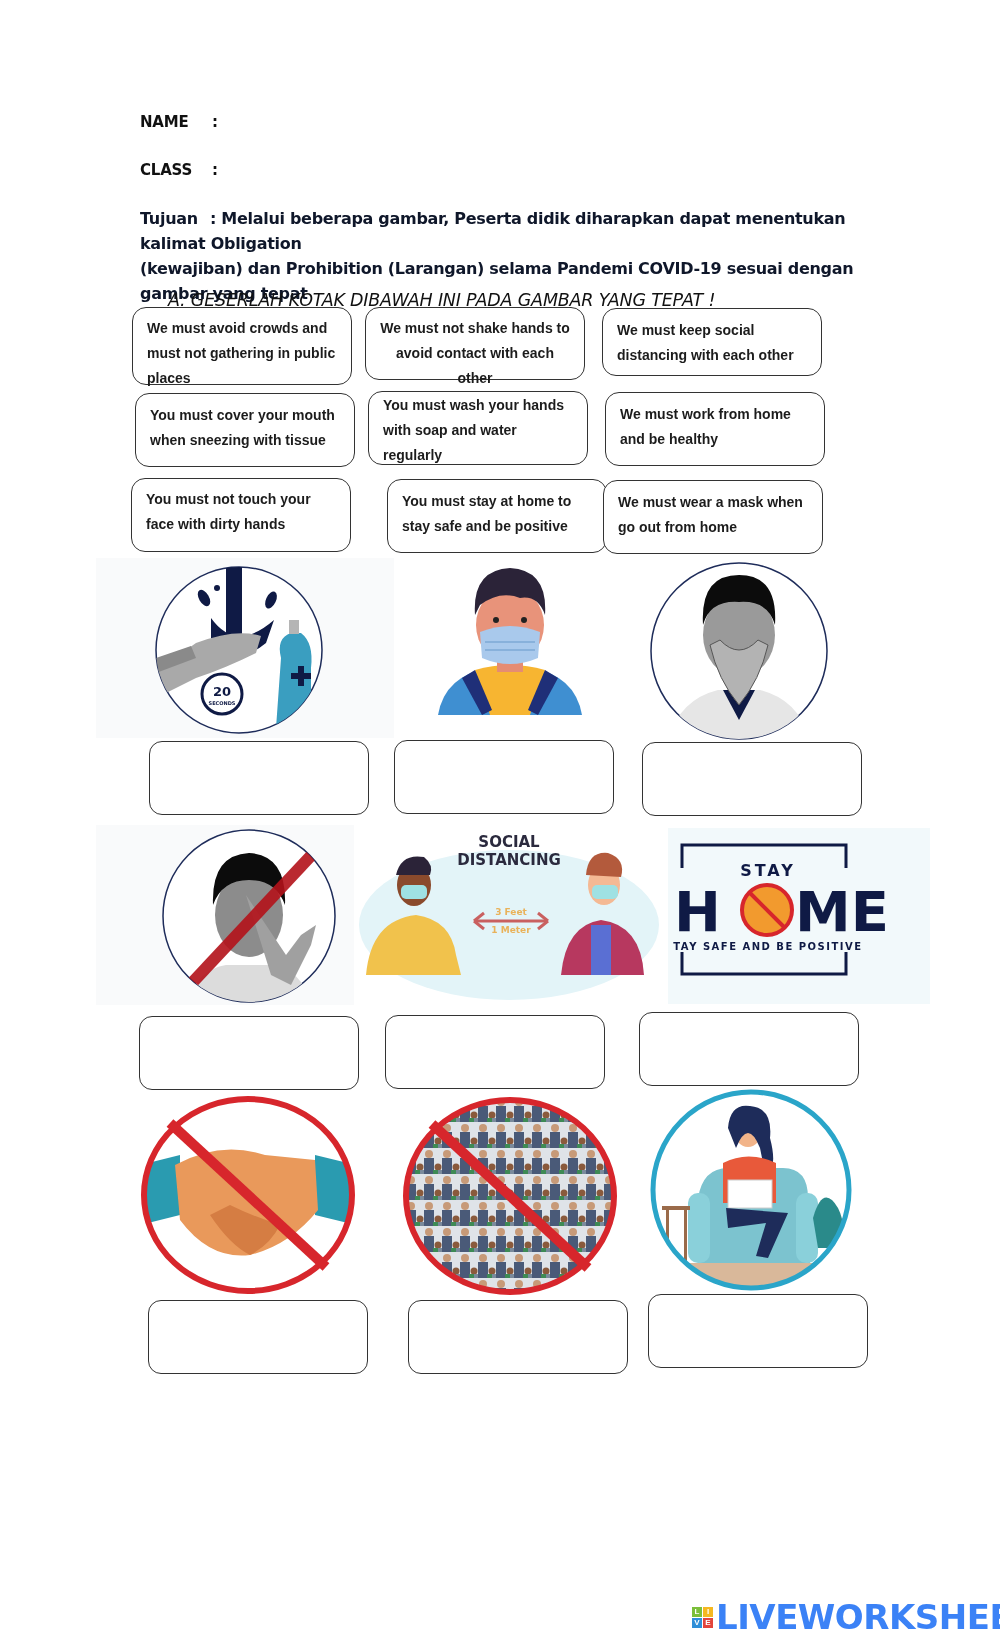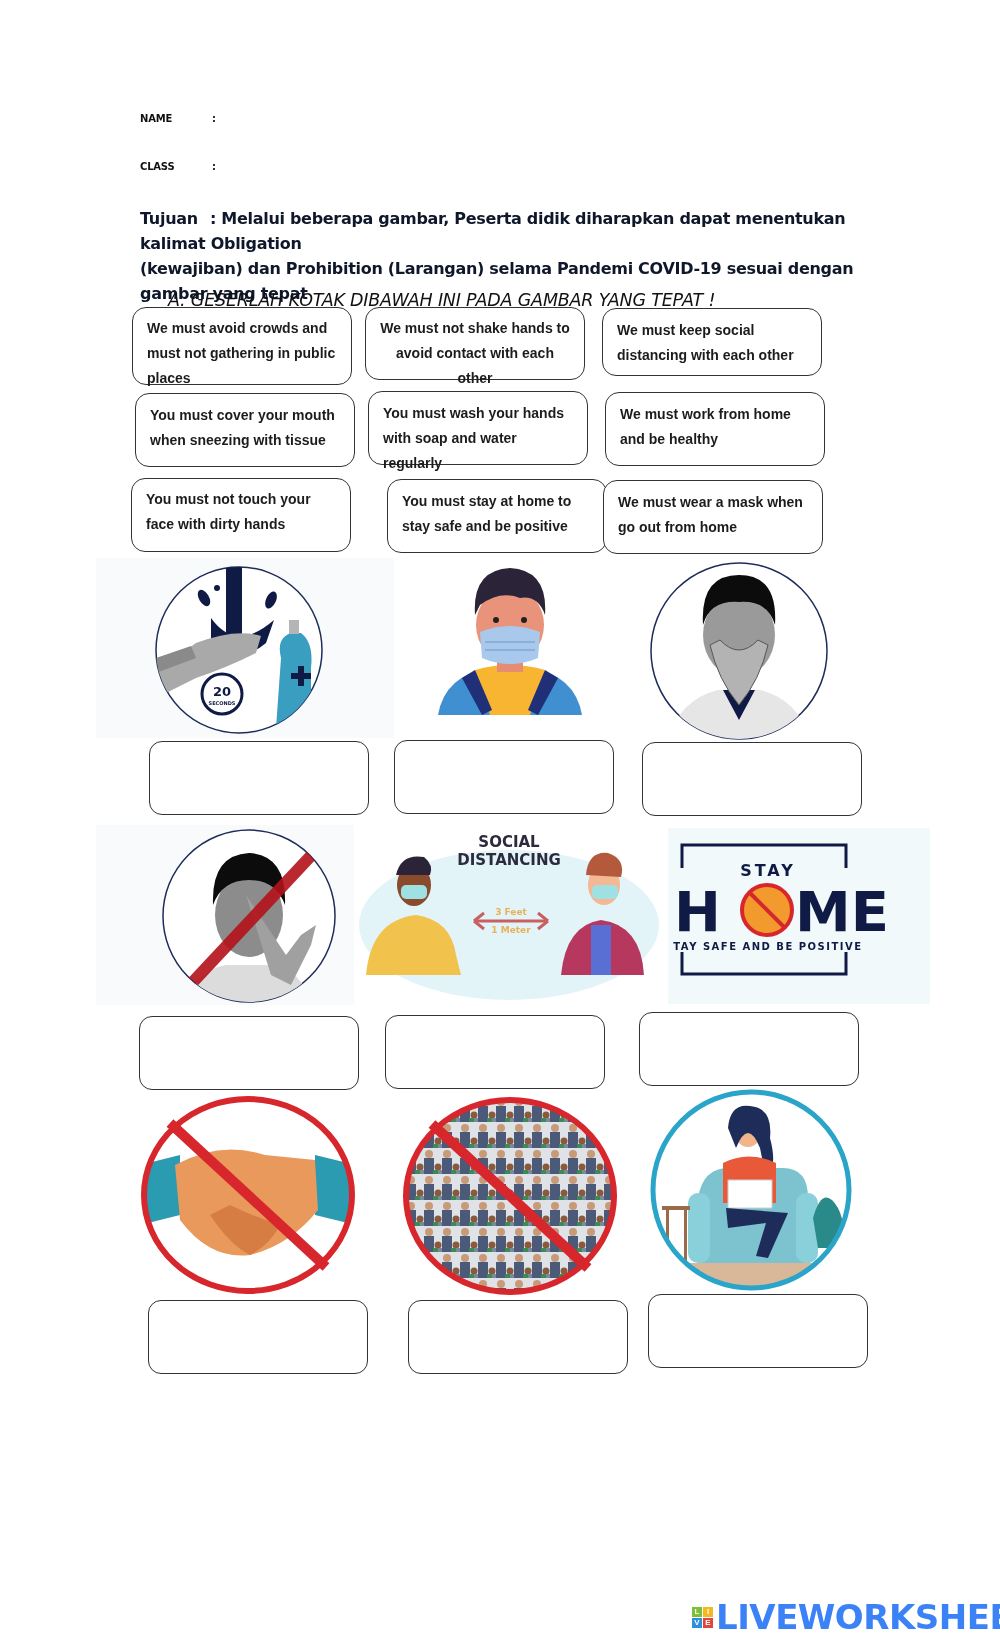--- a/index.html
+++ b/index.html
@@ -1,19 +1,19 @@
 <!DOCTYPE html>
 <html><head>
 <meta charset="utf-8">
 <style>
   html, body { margin:0; padding:0; background:#ffffff; }
   body { width:1000px; height:1643px; position:relative; overflow:hidden;
          font-family:"Liberation Sans", sans-serif; color:#1a1a1a; }
   .abs { position:absolute; }
-  .hdr { font-family:"DejaVu Sans", sans-serif; font-weight:bold; font-size:10px; color:#111; letter-spacing:-0.2px; }
+  .hdr { font-family:"DejaVu Sans", sans-serif; font-weight:bold; font-size:15px; color:#111; letter-spacing:-0.2px; }
   .hdr .lbl { display:inline-block; width:72px; }
   .goal { font-family:"DejaVu Sans", sans-serif; font-weight:bold; font-size:16px; line-height:25px; color:#0f172a; letter-spacing:-0.3px; }
   .section { font-family:"DejaVu Sans", sans-serif; font-style:italic; font-size:17.5px; color:#111; letter-spacing:-0.2px; }
   .card { position:absolute; border:1.6px solid #333; border-radius:14px; background:#fff;
           box-sizing:border-box; padding:8px 14px; font-weight:bold; font-size:14px; line-height:25px; color:#1c1c1c; cursor:grab; }
   .drop { position:absolute; border:1.6px solid #333; border-radius:13px; background:#fff; box-sizing:border-box; }
   .pic { position:absolute; }
   .logo { position:absolute; left:692px; top:1597px; display:flex; align-items:center; gap:3px; }
   .logo .sq { display:grid; grid-template-columns:10px 10px; grid-template-rows:10px 10px; gap:1px; }
   .logo .sq span { font-size:8px; font-weight:bold; color:#fff; text-align:center; line-height:10px; }
@@ -33,21 +33,21 @@
   <div>(kewajiban) dan Prohibition (Larangan) selama Pandemi COVID-19 sesuai dengan gambar yang tepat</div>
 </div>
 
 <div class="abs section" style="left:168px; top:282px;margin-top:8px;">A.  GESERLAH KOTAK DIBAWAH INI PADA GAMBAR YANG TEPAT !</div>
 
 <div class="card" style="left:132px; top:307px; width:220px; height:78px;">We must avoid crowds and must not gathering in public places</div>
 <div class="card" style="left:365px; top:307px; width:220px; height:73px;text-align:center;">We must not shake hands to avoid contact with each other</div>
 <div class="card" style="left:602px; top:308px; width:220px; height:68px; padding-top:9px;">We must keep social distancing with each other</div>
 
 <div class="card" style="left:135px; top:393px; width:220px; height:74px; padding-top:9px;">You must cover your mouth when sneezing with tissue</div>
-<div class="card" style="left:368px; top:391px; width:220px; height:74px; padding-top:9px;">You must wash your hands with soap and water regularly</div>
+<div class="card" style="left:368px; top:391px; width:220px; height:74px; padding-top:1px;">You must wash your hands with soap and water regularly</div>
 <div class="card" style="left:605px; top:392px; width:220px; height:74px; padding-top:9px;">We must work from home and be healthy</div>
 
 <div class="card" style="left:131px; top:478px; width:220px; height:74px;">You must not touch your face with dirty hands</div>
 <div class="card" style="left:367px; top:479px; width:220px; height:74px; padding-top:9px;margin-left:20px;">You must stay at home to stay safe and be positive</div>
 <div class="card" style="left:603px; top:480px; width:220px; height:74px; padding-top:9px;">We must wear a mask when go out from home</div>
 
 <div class="pic" style="left:96px; top:558px; width:298px; height:180px; background:#f9fafb;">
   <svg width="298" height="180" viewBox="0 0 298 180">
     <defs>
         <clipPath id="c1">

